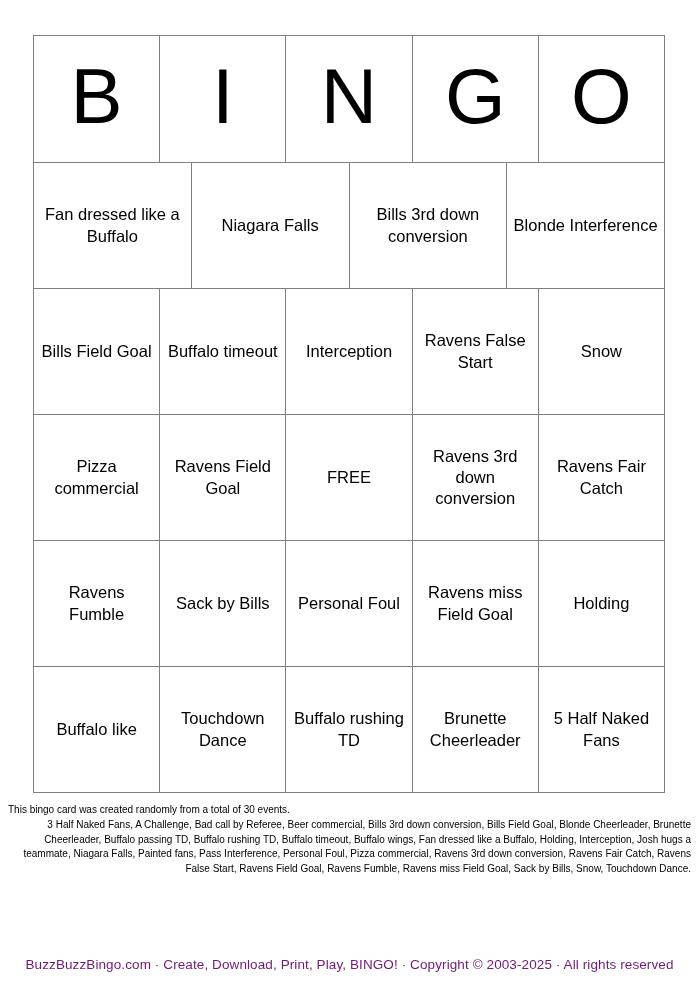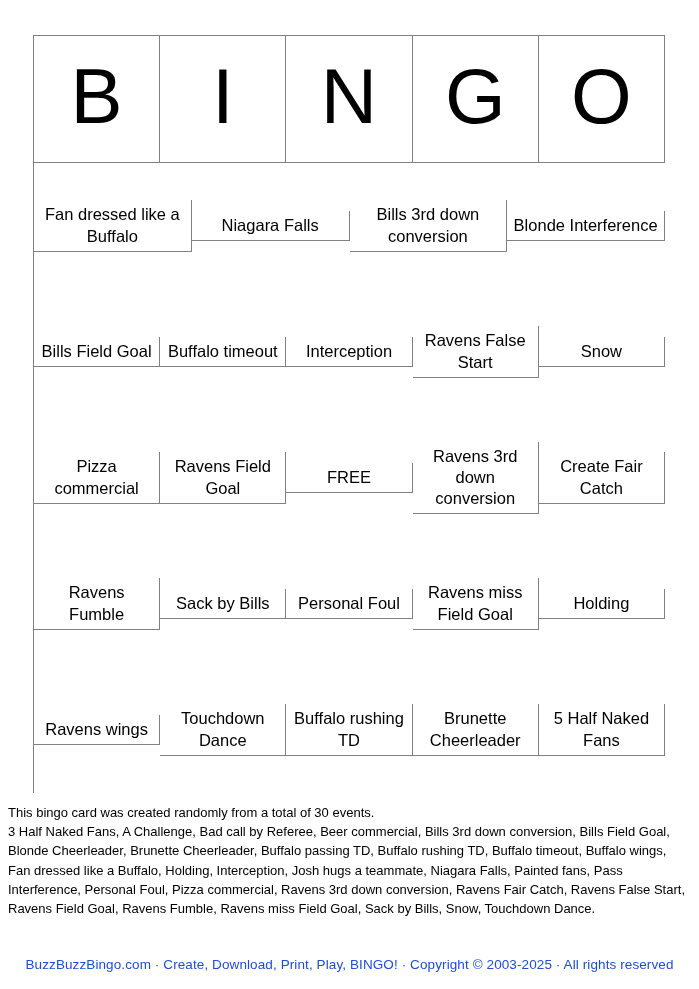--- a/index.html
+++ b/index.html
@@ -27,21 +27,21 @@
     border-top: 1px solid #808080;
     box-sizing: border-box;
   }
 
   .bingo-row {
     display: flex;
     width: 100%;
   }
 
   .header-row { height: 127px; }
-  .bingo-row.cells-row { height: 126px; align-items: center; }
+  .bingo-row.cells-row { height: 126px; }
 
   .header-cell,
   .bingo-cell {
     flex: 1 1 0;
     min-width: 0;
     border-right: 1px solid #808080;
     border-bottom: 1px solid #808080;
     box-sizing: border-box;
     display: flex;
     align-items: center;
@@ -68,41 +68,42 @@
     display: block;
     width: 100%;
   }
 
   
   #card-note {
     position: absolute;
     left: 8px;
     top: 803px;
     width: 683px;
-    font-size: 13px;
+    font-size: 10px;
     line-height: 1.48;
     color: #000000;
   }
   #card-note .note-line {
     display: block;
     white-space: nowrap;
   }
   #card-note .events-line {
     display: block;
+    text-align: right;
   }
 
   
   #page-footer {
     position: absolute;
     left: 0;
     top: 957px;
     width: 699px;
     text-align: center;
     font-size: 13.5px;
-    color: #1d4ed8;
+    color: #701a75;
     letter-spacing: 0.1px;
   }
 </style>
 </head>
 <body>
 
 <div id="bingo-card">
 
   <div class="bingo-row header-row">
     <div class="header-cell">B</div>
@@ -152,21 +153,21 @@
     <div class="bingo-cell">
         <span class="cell-text">Ravens Field Goal</span>
       </div>
     <div class="bingo-cell">
         <span class="cell-text">FREE</span>
       </div>
     <div class="bingo-cell">
         <span class="cell-text">Ravens 3rd down conversion</span>
       </div>
     <div class="bingo-cell">
-        <span class="cell-text">Create Fair Catch</span>
+        <span class="cell-text">Ravens Fair Catch</span>
       </div>
   </div>
 
   <div class="bingo-row cells-row">
     <div class="bingo-cell">
         <span class="cell-text">Ravens Fumble</span>
       </div>
     <div class="bingo-cell">
         <span class="cell-text">Sack by Bills</span>
       </div>
@@ -176,21 +177,21 @@
     <div class="bingo-cell">
         <span class="cell-text">Ravens miss Field Goal</span>
       </div>
     <div class="bingo-cell">
         <span class="cell-text">Holding</span>
       </div>
   </div>
 
   <div class="bingo-row cells-row">
     <div class="bingo-cell">
-        <span class="cell-text">Ravens wings</span>
+        <span class="cell-text">Buffalo like</span>
       </div>
     <div class="bingo-cell">
         <span class="cell-text">Touchdown Dance</span>
       </div>
     <div class="bingo-cell">
         <span class="cell-text">Buffalo rushing TD</span>
       </div>
     <div class="bingo-cell">
         <span class="cell-text">Brunette Cheerleader</span>
       </div>

